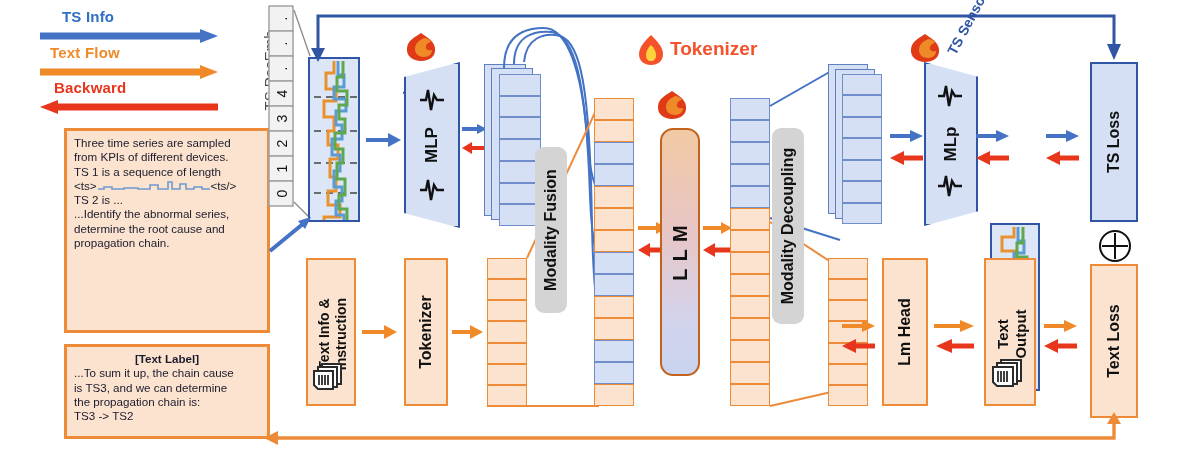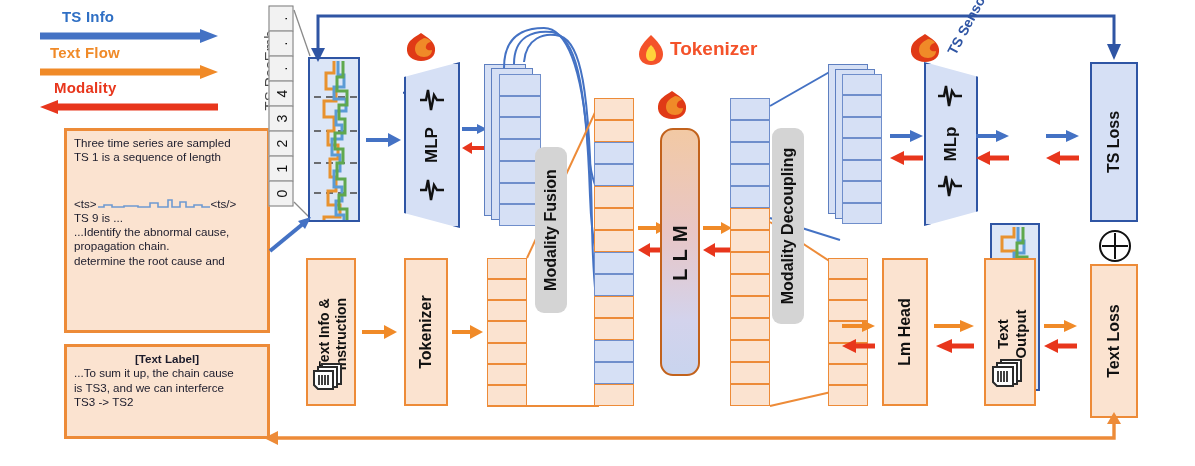--- a/index.html
+++ b/index.html
@@ -9,21 +9,21 @@
   .abs{position:absolute;}
 
   
   .legend-label{font-weight:bold;font-size:15px;letter-spacing:.2px;}
 
   
   .infobox{box-sizing:border-box;border:3px solid #ED8B38;background:#FBE3D0;
            padding:5px 7px;font-size:11.6px;line-height:14.3px;color:#1b1b2b;}
   .infobox .hdr{font-weight:bold;text-align:center;display:block;}
   .infobox u{text-decoration:underline;}
-  .sparkwrap{display:flex;align-items:center;gap:1px;margin-top:32px;}
+  .sparkwrap{display:flex;align-items:center;gap:1px;}
 
   
   .posemb-col{display:flex;flex-direction:column;}
   .posemb-cell{box-sizing:border-box;border:1.4px solid #7a7a7a;background:#f2f2f2;
                width:26px;height:25px;display:flex;align-items:center;justify-content:center;
                font-size:14px;color:#111;transform:rotate(-90deg);}
   .vlabel{transform:rotate(-90deg);white-space:nowrap;}
 
   
   .blk{box-sizing:border-box;display:flex;align-items:center;justify-content:center;}
@@ -73,47 +73,49 @@
       <line x1="0" y1="8" x2="160" y2="8" stroke="#4472C4" stroke-width="7"></line>
       <polygon points="160,1 178,8 160,15" fill="#4472C4"></polygon>
     </svg>
 
     <div class="abs legend-label" style="left:40px;top:38px;color:#F08A28;">Text Flow</div>
     <svg class="abs" style="left:30px;top:58px;" width="180" height="16">
       <line x1="0" y1="8" x2="160" y2="8" stroke="#F08A28" stroke-width="7"></line>
       <polygon points="160,1 178,8 160,15" fill="#F08A28"></polygon>
     </svg>
 
-    <div class="abs legend-label" style="left:44px;top:73px;color:#E8361C;">Modality</div>
+    <div class="abs legend-label" style="left:44px;top:73px;color:#E8361C;">Backward</div>
     <svg class="abs" style="left:30px;top:93px;" width="180" height="16">
       <line x1="18" y1="8" x2="178" y2="8" stroke="#E8361C" stroke-width="7"></line>
       <polygon points="18,1 0,8 18,15" fill="#E8361C"></polygon>
     </svg>
   </div>
 
   <div class="abs infobox" style="left:64px;top:128px;width:206px;height:205px;">
     <div>Three time series are sampled</div>
+    <div>from KPIs of different devices.</div>
     <div>TS 1 is a sequence of length</div>
     <div class="sparkwrap">
       <span>&lt;ts&gt;</span>
       <svg width="112" height="14">
         <polyline points="0,10 6,10 6,8 14,8 14,10 26,10 26,9 40,9 40,10 52,10 52,6 60,6 60,10 70,10 70,3 74,3 74,10 82,10 82,5 88,5 88,10 96,10 96,8 104,8 104,10 112,10" fill="none" stroke="#6f9ad1" stroke-width="1.6"></polyline>
       </svg>
       <span>&lt;ts/&gt;</span>
     </div>
-    <div>TS 9 is ...</div>
-    <div>...Identify the abnormal cause,</div>
+    <div>TS 2 is ...</div>
+    <div>...Identify the abnormal series,</div>
+    <div>determine the root cause and</div>
     <div>propagation chain.</div>
-    <div>determine the root cause and</div>
   </div>
 
   <div class="abs infobox" style="left:64px;top:344px;width:206px;height:95px;">
     <span class="hdr">[Text Label]</span>
     <div>...To sum it up, the chain cause</div>
-    <div>is TS3, and we can interferce</div>
+    <div>is TS3, and we can determine</div>
+    <div>the propagation chain is:</div>
     <div>TS3 -&gt; TS2</div>
   </div>
 
   <div class="abs vlabel" style="left:214px;top:62px;width:110px;color:#4a4a4a;font-size:15px;text-align:center;">TS PosEmb</div>
 
   <div class="abs posemb-col" id="posemb" style="left:268px;top:6px;">
       <div class="posemb-cell">.</div>
       <div class="posemb-cell">.</div>
       <div class="posemb-cell">.</div>
       <div class="posemb-cell">4</div>

